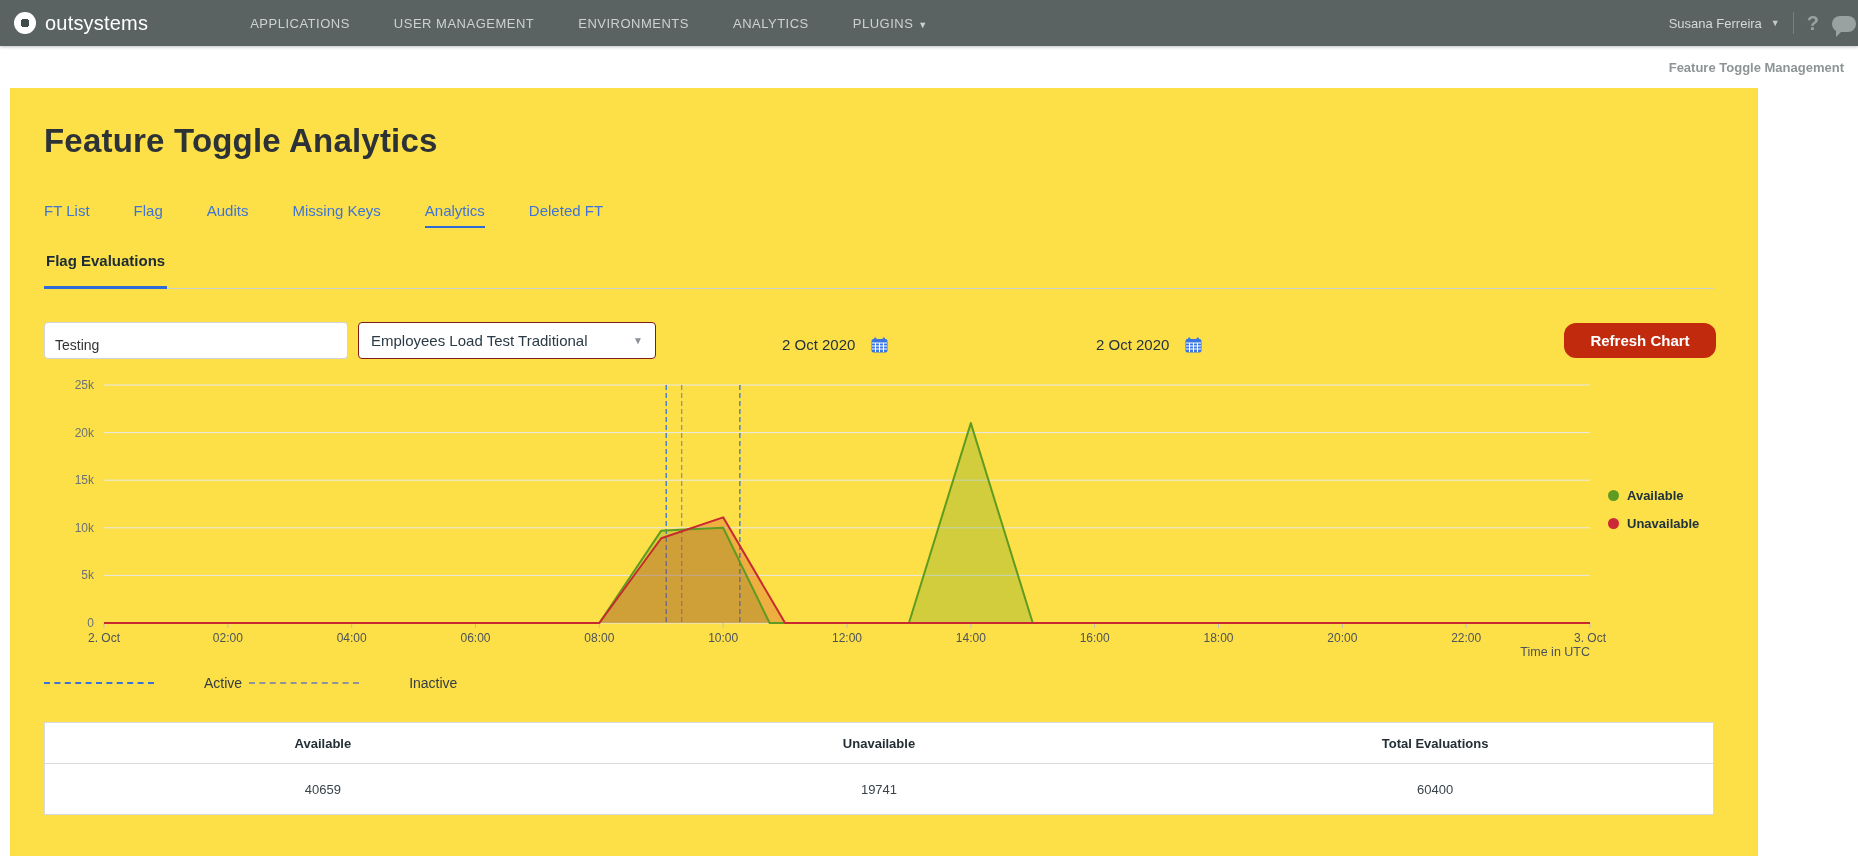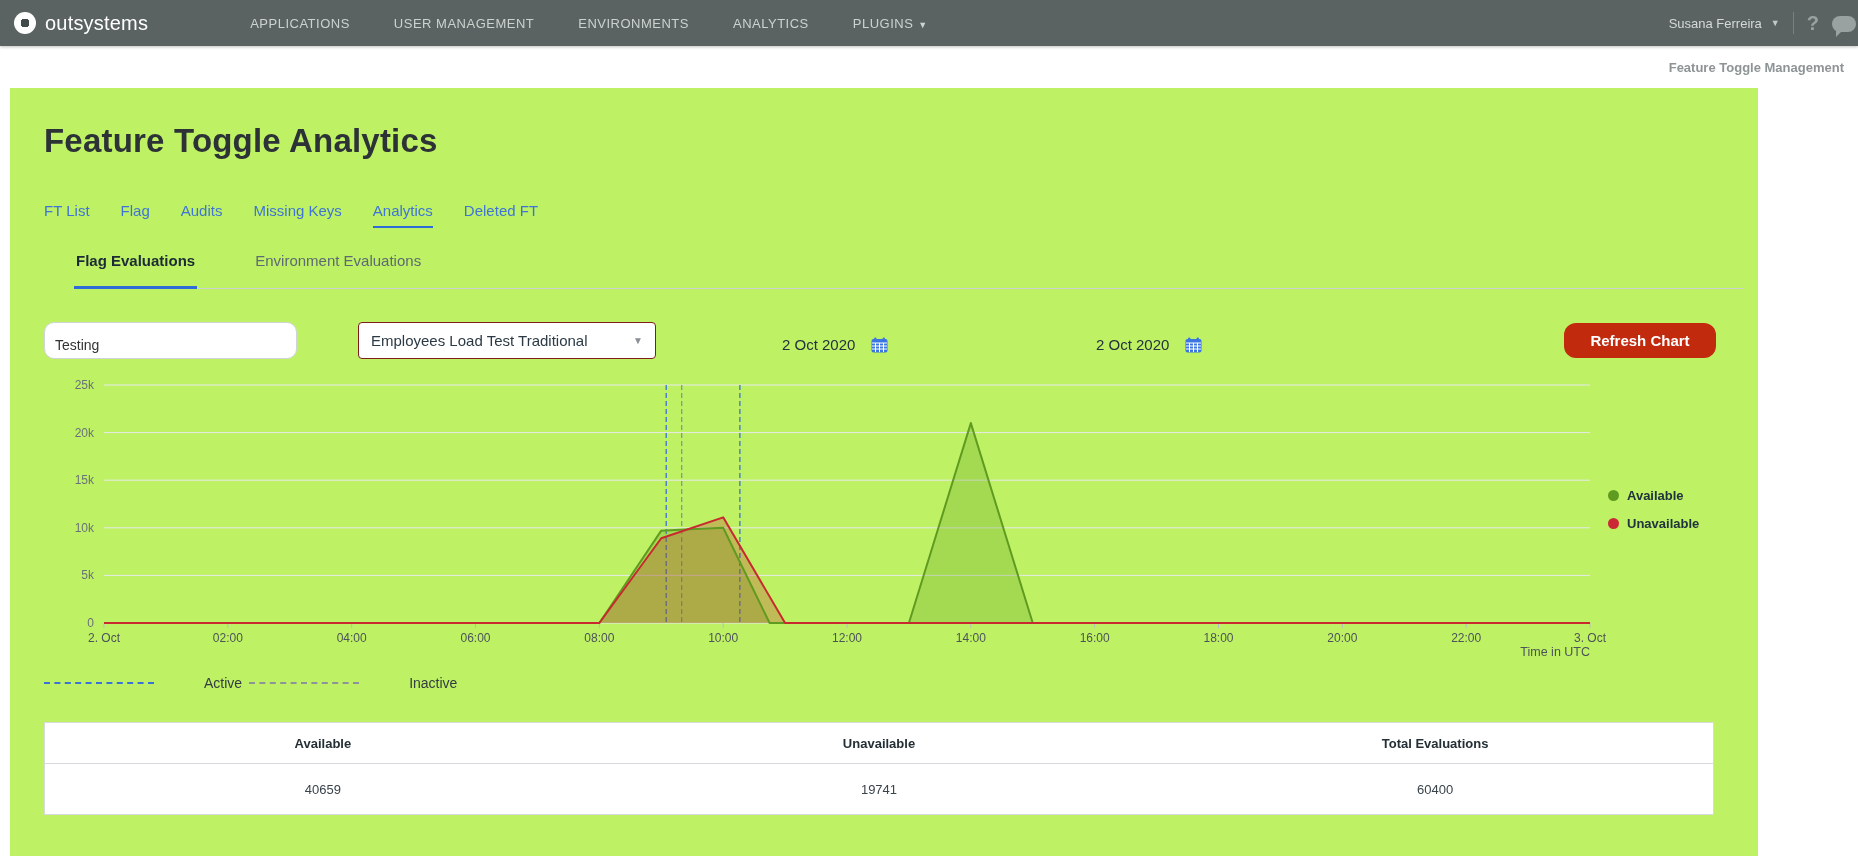--- a/index.html
+++ b/index.html
@@ -27,39 +27,39 @@
   .bubble:after { content:""; position:absolute; left:4px; bottom:-5px;
                   border:5px solid transparent; border-top-color:#9aa2a1; border-left-color:#9aa2a1; }
 
   
   .crumb-bar { position:absolute; left:0; top:46px; width:1858px; height:42px; background:#ffffff;
                display:flex; align-items:center; justify-content:flex-end; padding-right:14px; }
   .crumb { color:#8e9496; font-size:13px; font-weight:bold; }
 
   
   .panel { position:absolute; left:10px; top:88px; width:1748px; height:768px;
-           background:#bef264; }
+           background:#fde047; }
 
   .page-title { position:absolute; left:34px; top:34px; font-size:33px; font-weight:bold;
                 color:#2d3237; letter-spacing:.2px; }
 
   
-  .tabs { position:absolute; left:34px; top:114px; display:flex; gap:31px; }
+  .tabs { position:absolute; left:34px; top:114px; display:flex; gap:44px; }
   .tab { color:#3f74d6; font-size:15px; cursor:pointer; padding-bottom:7px; }
   .tab.active { border-bottom:2px solid #2e6bd8; }
 
   
   .subtabs { position:absolute; left:34px; top:158px; width:1670px;
-             border-bottom:1px solid #cbd0d3; display:flex; gap:56px;margin-left:30px; }
+             border-bottom:1px solid #cbd0d3; display:flex; gap:44px; }
   .subtab { font-size:15px; color:#5d6a73; cursor:pointer; padding:6px 2px 17px 2px; }
   .subtab.active { color:#1c2b35; font-weight:bold; border-bottom:3px solid #2e6bd8; margin-bottom:-1px; }
 
   
-  .flag-search { position:absolute; left:34px; top:234px; width:253px; height:37px;
-                 border:1px solid #d0d4d8; border-radius:10px; background:#fff;
+  .flag-search { position:absolute; left:34px; top:234px; width:304px; height:37px;
+                 border:1px solid #d0d4d8; border-radius:4px; background:#fff;
                  font-size:14px; color:#333; padding:10px 10px 2px 10px;
                  font-family:"Liberation Sans", sans-serif; }
   .flag-select { position:absolute; left:348px; top:234px; width:298px; height:37px;
                  border:1px solid #7f1d1d; border-radius:4px; background:#fff;
                  display:flex; align-items:center; padding:0 12px; cursor:pointer; }
   .flag-select .sel-text { font-size:15px; color:#2b3a44; flex:1; }
   .sel-caret { color:#8a9096; font-size:10px; }
   .datefield { position:absolute; top:240px; display:flex; align-items:center; gap:16px; cursor:pointer;margin-top:8px; }
   .datefield.from { left:772px; }
   .datefield.to { left:1086px; }
@@ -129,21 +129,20 @@
     <span class="tab">FT List</span>
     <span class="tab">Flag</span>
     <span class="tab">Audits</span>
     <span class="tab">Missing Keys</span>
     <span class="tab active">Analytics</span>
     <span class="tab">Deleted FT</span>
   </div>
 
   <div class="subtabs">
     <span class="subtab active">Flag Evaluations</span>
-    <span class="subtab">Environment Evaluations</span>
   </div>
 
   <input class="flag-search" value="Testing" style="">
 
   <div class="flag-select">
     <span class="sel-text">Employees Load Test Traditional</span>
     <span class="sel-caret">▼</span>
   </div>
 
   <div class="datefield from">

